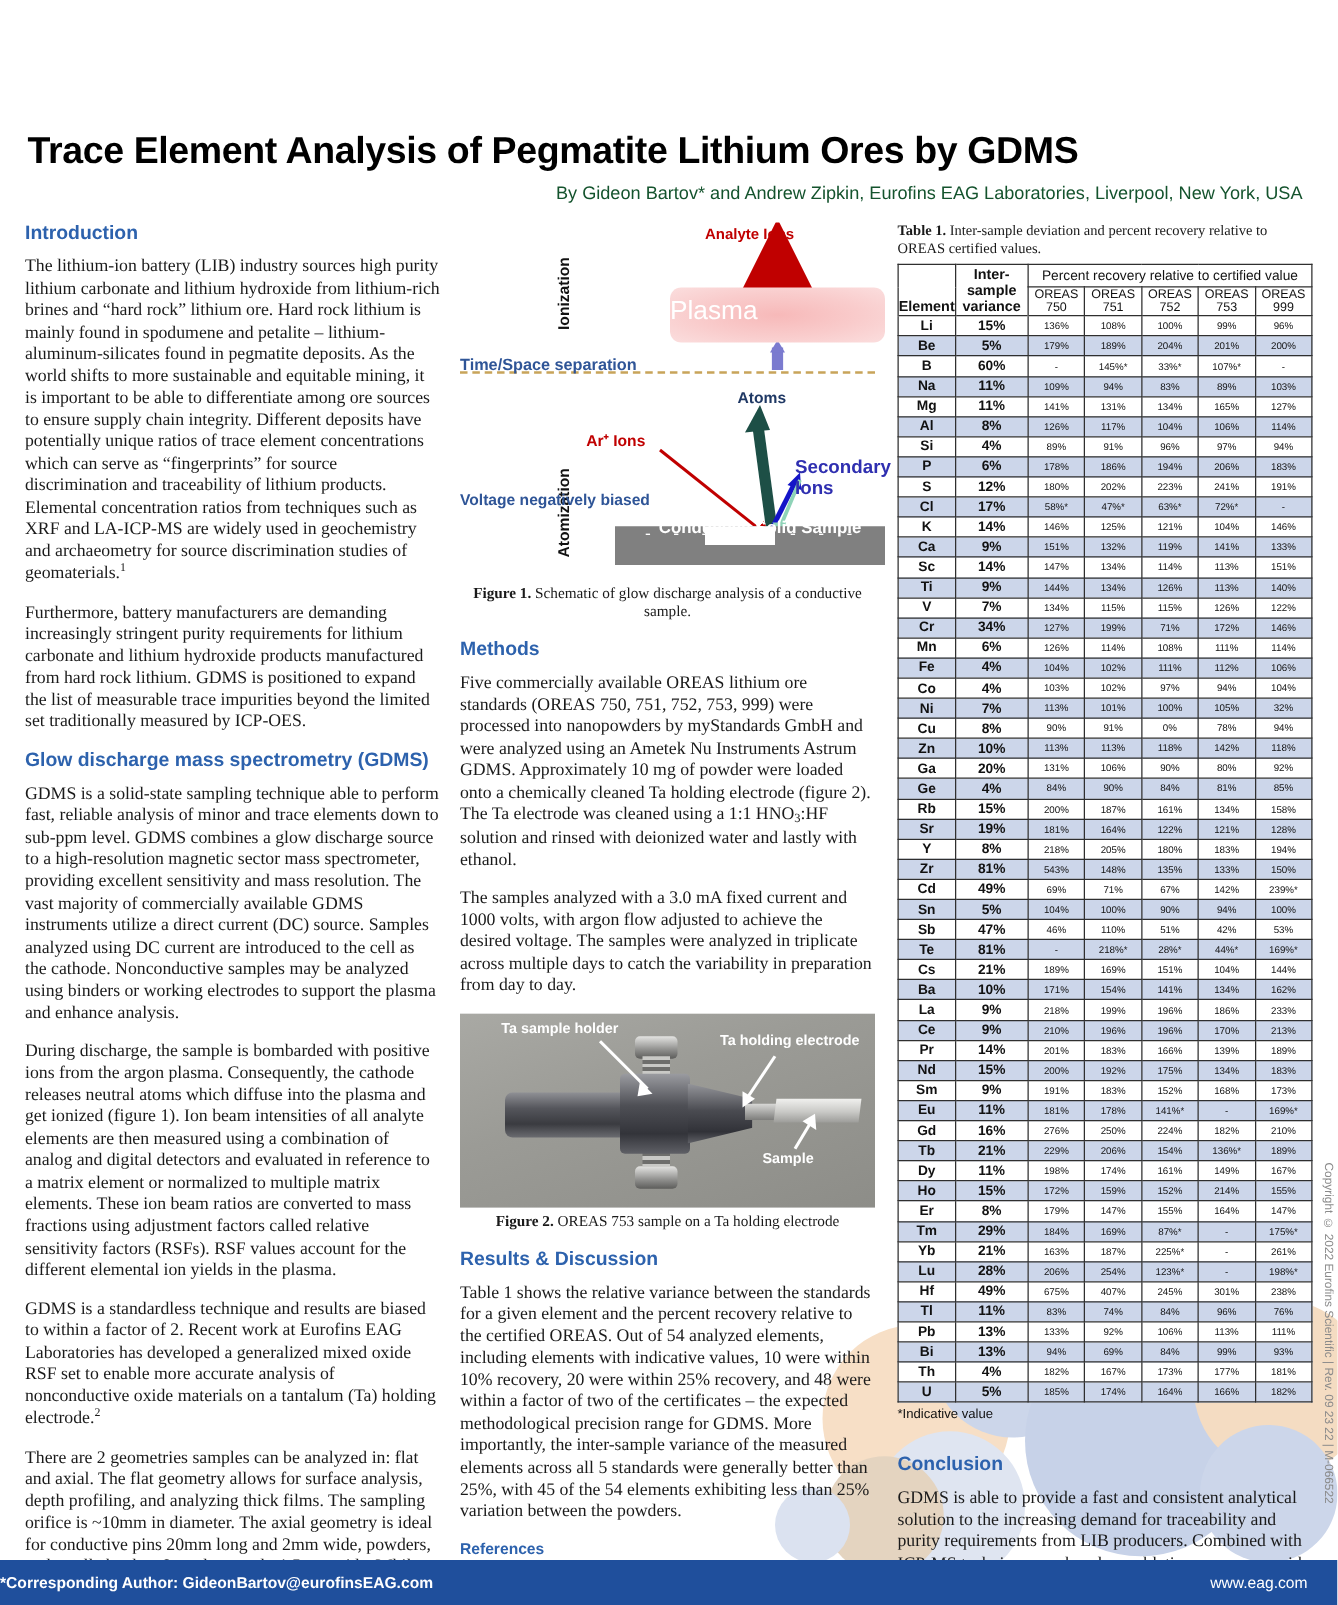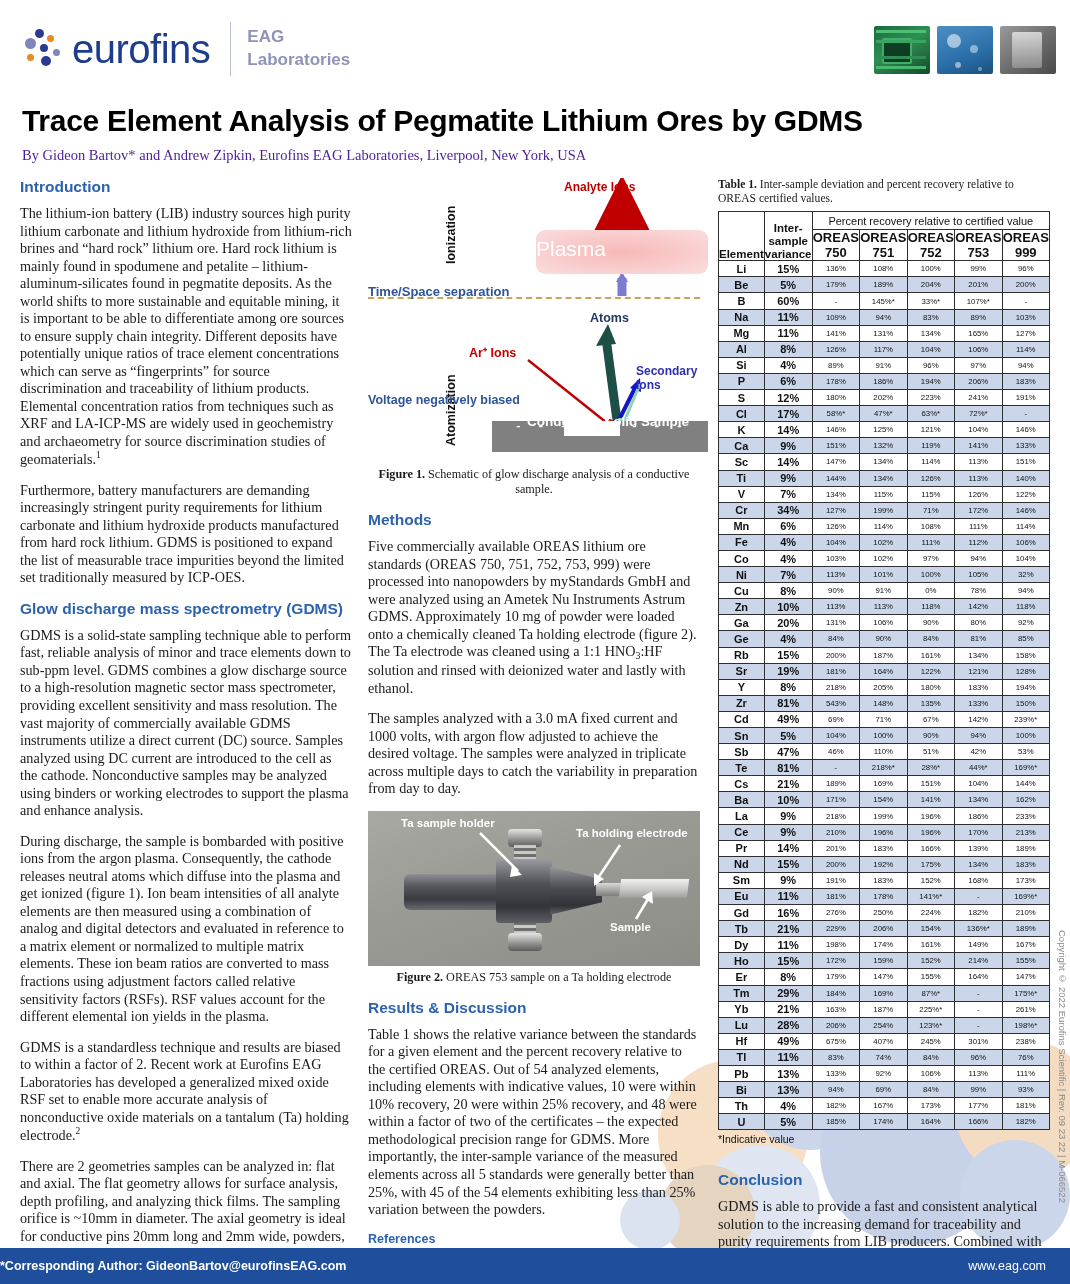--- a/index.html
+++ b/index.html
@@ -54,22 +54,22 @@
   .himg3::before{content:"";position:absolute;left:12px;top:6px;width:30px;height:36px;background:linear-gradient(175deg,#d8d8d8,#8a8a8a);border-radius:2px;}
 
   
   .title{
     position:absolute;left:22px;top:104px;width:1020px;z-index:3;
     font-family:"Liberation Sans", sans-serif;
     font-size:30px;font-weight:700;color:#000000;letter-spacing:-0.3px;
   }
   .authors{
     position:absolute;left:22px;top:147px;width:1020px;z-index:3;
-    font-family:Liberation Serif, serif;
-    font-size:14.5px;color:#4c1d95;
+    font-family:Liberation Sans, sans-serif;
+    font-size:14.5px;color:#14532d;text-align:right;
   }
 
   
   .col{position:absolute;top:178px;z-index:2;}
   .col-left{left:20px;width:332px;}
   .col-mid{left:368px;width:332px;}
   .col-right{left:718px;width:332px;}
 
   h2.sec{
     font-family:"Liberation Sans", sans-serif;
@@ -87,21 +87,21 @@
   
   .fig1{position:relative;width:332px;height:285px;}
   .f1 .lbl{position:absolute;font-family:"Liberation Sans", sans-serif;font-weight:700;}
   .rot{transform:rotate(-90deg);transform-origin:left top;white-space:nowrap;}
   .analyte-lbl{left:196px;top:2px;font-size:12px;color:#c00000;}
   .ioniz-lbl{left:76px;top:86px;font-size:12.5px;color:#111;}
   .atomz-lbl{left:76px;top:268px;font-size:12.5px;color:#111;}
   .ts-lbl{left:0px;top:106px;font-size:13px;color:#2f5597;font-weight:700;}
   .atoms-lbl{left:222px;top:133px;font-size:12.5px;color:#1f3864;}
   .ar-lbl{left:101px;top:166px;font-size:12.5px;color:#c00000;}
-  .sec-lbl{left:268px;top:187px;font-size:12px;color:#2f2fb0;line-height:1.15;}
+  .sec-lbl{left:268px;top:187px;font-size:15px;color:#2f2fb0;line-height:1.15;}
   .volt-lbl{left:0px;top:215px;font-size:12.5px;color:#2f5597;font-weight:700;line-height:1.2;}
   .plasma-box{
     position:absolute;left:168px;top:52px;width:172px;height:44px;border-radius:9px;
     background:radial-gradient(ellipse at 50% 50%,#f7b9b9 0%,#f9cccc 55%,#fbdede 100%);
   }
   .plasma-txt{
     position:absolute;left:168px;top:59px;width:172px;
     font-family:"Liberation Sans", sans-serif;font-size:21px;color:#ffffff;
   }
   .sample-bar{
@@ -172,21 +172,21 @@
   table.t1 td,table.t1 th{border:1px solid #2f2f2f;padding:0;text-align:center;}
   .th-span{
     font-family:"Liberation Sans", sans-serif;font-size:11px;font-weight:400;color:#111;
     height:17px;
   }
   .th-el,.th-var{
     font-family:"Liberation Sans", sans-serif;font-size:11.5px;font-weight:700;color:#111;
     line-height:1.1;padding:1px 0;
   }
   .th-std{
-    font-family:"Liberation Sans", sans-serif;font-size:13px;font-weight:700;color:#111;
+    font-family:"Liberation Sans", sans-serif;font-size:10px;font-weight:400;color:#111;
     padding:2px 0;
     margin-top:47px;
   }
   td.el{font-family:"Liberation Sans", sans-serif;font-size:11px;font-weight:700;color:#111;height:15.1px;}
   td.var{font-family:"Liberation Sans", sans-serif;font-size:11px;font-weight:700;color:#111;}
   td.val{font-family:"Liberation Sans", sans-serif;font-size:7.8px;font-weight:400;color:#111;}
   tr.alt td{background:#ccd6ea;}
   .tnote{
     font-family:"Liberation Sans", sans-serif;font-size:10.5px;color:#111;margin-top:3px;
   }
@@ -216,44 +216,20 @@
 
   <div class="blob b1"></div>
   <div class="blob b2"></div>
   <div class="blob b3"></div>
   <div class="blob b4"></div>
   <div class="blob b5"></div>
   <div class="blob b6"></div>
   <div class="blob b7"></div>
   <div class="blob b8"></div>
 
-  <div class="header">
-    <div class="logo-wrap">
-      <span class="logo-dots">
-        <i class="d1"></i>
-          <i class="d2"></i>
-          <i class="d3"></i>
-          <i class="d4"></i>
-        <i class="d5"></i>
-          <i class="d6"></i>
-          <i class="d7"></i>
-      </span>
-      <span class="wordmark">eurofins</span>
-      <span class="logo-div"></span>
-      <span class="eag-lab">
-        <div>EAG</div>
-        <div>Laboratories</div>
-      </span>
-    </div>
-    <div class="hdr-imgs">
-      <div class="himg himg1"></div>
-      <div class="himg himg2"></div>
-      <div class="himg himg3"></div>
-    </div>
-  </div>
 
   <div class="title">Trace Element Analysis of Pegmatite Lithium Ores by GDMS</div>
   <div class="authors">By Gideon Bartov* and Andrew Zipkin, Eurofins EAG Laboratories, Liverpool, New York, USA</div>
 
   <div class="col col-left">
     <h2 class="sec">Introduction</h2>
     <p class="body"><span>The lithium-ion battery (LIB) industry sources high purity lithium carbonate and lithium hydroxide from lithium-rich brines and “hard rock” lithium ore. Hard rock lithium is mainly found in spodumene and petalite – lithium-aluminum-silicates found in pegmatite deposits. As the world shifts to more sustainable and equitable mining, it is important to be able to differentiate among ore sources to ensure supply chain integrity. Different deposits have potentially unique ratios of trace element concentrations which can serve as “fingerprints” for source discrimination and traceability of lithium products. Elemental concentration ratios from techniques such as XRF and LA-ICP-MS are widely used in geochemistry and archaeometry for source discrimination studies of geomaterials.</span><sup>1</sup></p>
     <p class="body">Furthermore, battery manufacturers are demanding increasingly stringent purity requirements for lithium carbonate and lithium hydroxide products manufactured from hard rock lithium. GDMS is positioned to expand the list of measurable trace impurities beyond the limited set traditionally measured by ICP-OES.</p>
 
     <h2 class="sec">Glow discharge mass spectrometry (GDMS)</h2>

